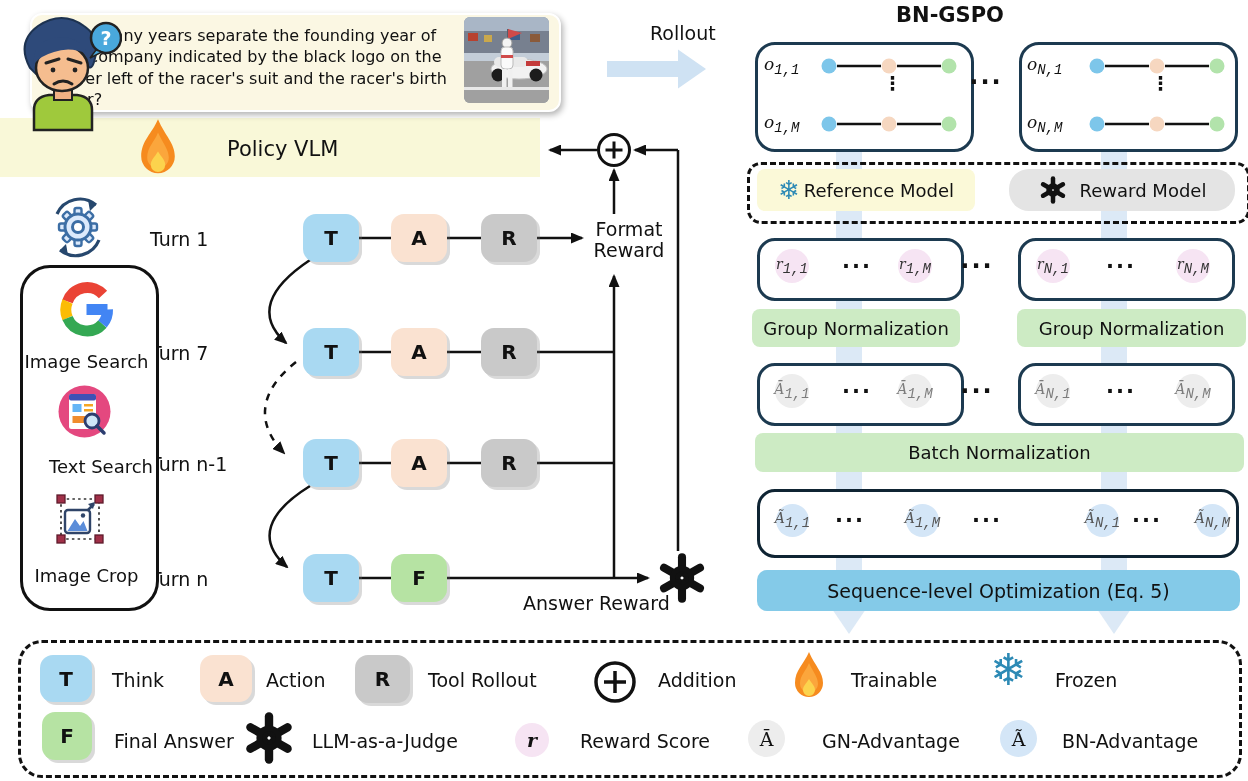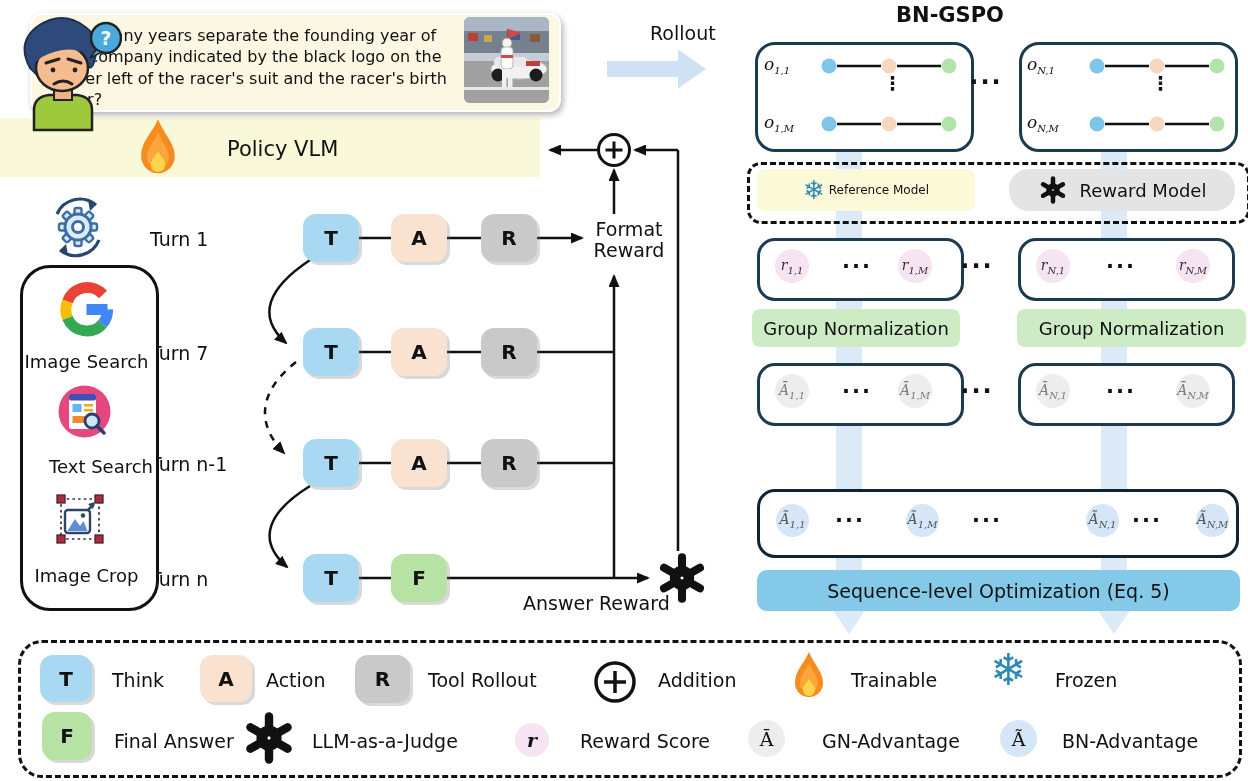--- a/index.html
+++ b/index.html
@@ -11,21 +11,21 @@
         font-weight:bold;font-size:20px;box-shadow:3px 3px 0 rgba(120,120,120,.28);z-index:4;}
   .t-fill{background:var(--think,#a9d9f2);}
   .a-fill{background:var(--action,#fae2d1);}
   .r-fill{background:var(--response,#c9c9c9);}
   .f-fill{background:var(--final,#b6e3a3);}
   .navybox{background:#fff;border:3px solid var(--navy,#1c3a50);border-radius:20px;z-index:3;}
   .greenbar{background:var(--norm-green,#cdebc4);border-radius:8px;display:flex;align-items:center;
             justify-content:center;font-size:18px;z-index:3;}
   .mcircle{border-radius:50%;display:flex;align-items:center;justify-content:center;z-index:4;}
   .math{font-family:"DejaVu Serif",serif;font-style:italic;}
-  .math sub{font-size:10px;font-style:italic;}
+  .math sub{font-size:14px;font-style:italic;font-family:Liberation Mono, monospace;}
   .dots3{font-weight:bold;font-size:24px;letter-spacing:2px;z-index:4;text-align:center;}
   .vdots{font-weight:bold;font-size:19px;z-index:4;}
   .turnlbl{width:97px;}
   .legendlbl{font-size:19px;}
   .qtext{font-size:16px;line-height:1.33;color:#111;}
   svg{display:block;}
 </style>
 </head>
 <body>
 
@@ -278,21 +278,21 @@
       <circle cx="69" cy="9" r="7.5" fill="#f6d7c0"></circle>
       <circle cx="129" cy="9" r="7.5" fill="#b2e3ab"></circle>
   </svg>
   <div class="abs vdots" style="left:1151px;top:72px;">⋮</div>
   <div class="abs dots3" style="left:966px;top:68px;width:40px;">···</div>
 
   <div class="abs" style="left:747px;top:162px;width:497px;height:56px;border:3px dashed #111;border-radius:14px;z-index:3;"></div>
   <div class="abs" style="left:757px;top:169px;width:218px;height:42px;background:var(--ref-yellow,#fbf9d8);border-radius:8px;z-index:4;
               display:flex;align-items:center;justify-content:center;gap:4px;">
     <span style="font-size:26px;color:#2d8ab5;">❄</span>
-    <span style="font-size:12px;">Reference Model</span>
+    <span style="font-size:18px;">Reference Model</span>
   </div>
   <div class="abs" style="left:1009px;top:169px;width:226px;height:42px;background:var(--reward-gray,#e4e4e4);border-radius:20px;z-index:4;
               display:flex;align-items:center;justify-content:center;gap:12px;">
     <svg width="30" height="30">
         <use href="#oa-logo"></use>
       </svg>
     <span style="font-size:18px;">Reward Model</span>
   </div>
 
   <div class="abs navybox" style="left:757px;top:238px;width:201px;height:57px;border-radius:18px;"></div>
@@ -327,20 +327,21 @@
   <div class="abs dots3" style="left:957px;top:377px;width:40px;">···</div>
   <div class="abs navybox" style="left:1018px;top:363px;width:211px;height:57px;border-radius:18px;"></div>
   <div class="abs mcircle" style="left:1036px;top:374px;width:34px;height:34px;background:var(--gray-circle,#ededed);">
     <span class="math" style="font-size:14px;color:#7c7c7c;"><i>Ā</i><sub>N,1</sub></span>
     </div>
   <div class="abs dots3" style="left:1082px;top:379px;width:78px;font-size:21px;">···</div>
   <div class="abs mcircle" style="left:1176px;top:374px;width:34px;height:34px;background:var(--gray-circle,#ededed);">
     <span class="math" style="font-size:14px;color:#7c7c7c;"><i>Ā</i><sub>N,M</sub></span>
     </div>
 
+  <div class="abs greenbar" style="left:755px;top:433px;width:489px;height:39px;">Batch Normalization</div>
 
   <div class="abs" style="left:757px;top:489px;width:476px;height:63px;background:#fff;border:3.5px solid #0f2433;border-radius:18px;z-index:3;"></div>
   <div class="abs mcircle" style="left:776px;top:504px;width:33px;height:33px;background:var(--blue-circle,#d4e6f7);">
     <span class="math" style="font-size:14px;color:#555;"><i>Ã</i><sub>1,1</sub></span>
     </div>
   <div class="abs dots3" style="left:820px;top:508px;width:60px;font-size:21px;">···</div>
   <div class="abs mcircle" style="left:906px;top:504px;width:33px;height:33px;background:var(--blue-circle,#d4e6f7);">
     <span class="math" style="font-size:14px;color:#555;"><i>Ã</i><sub>1,M</sub></span>
     </div>
   <div class="abs dots3" style="left:957px;top:508px;width:60px;font-size:21px;">···</div>

